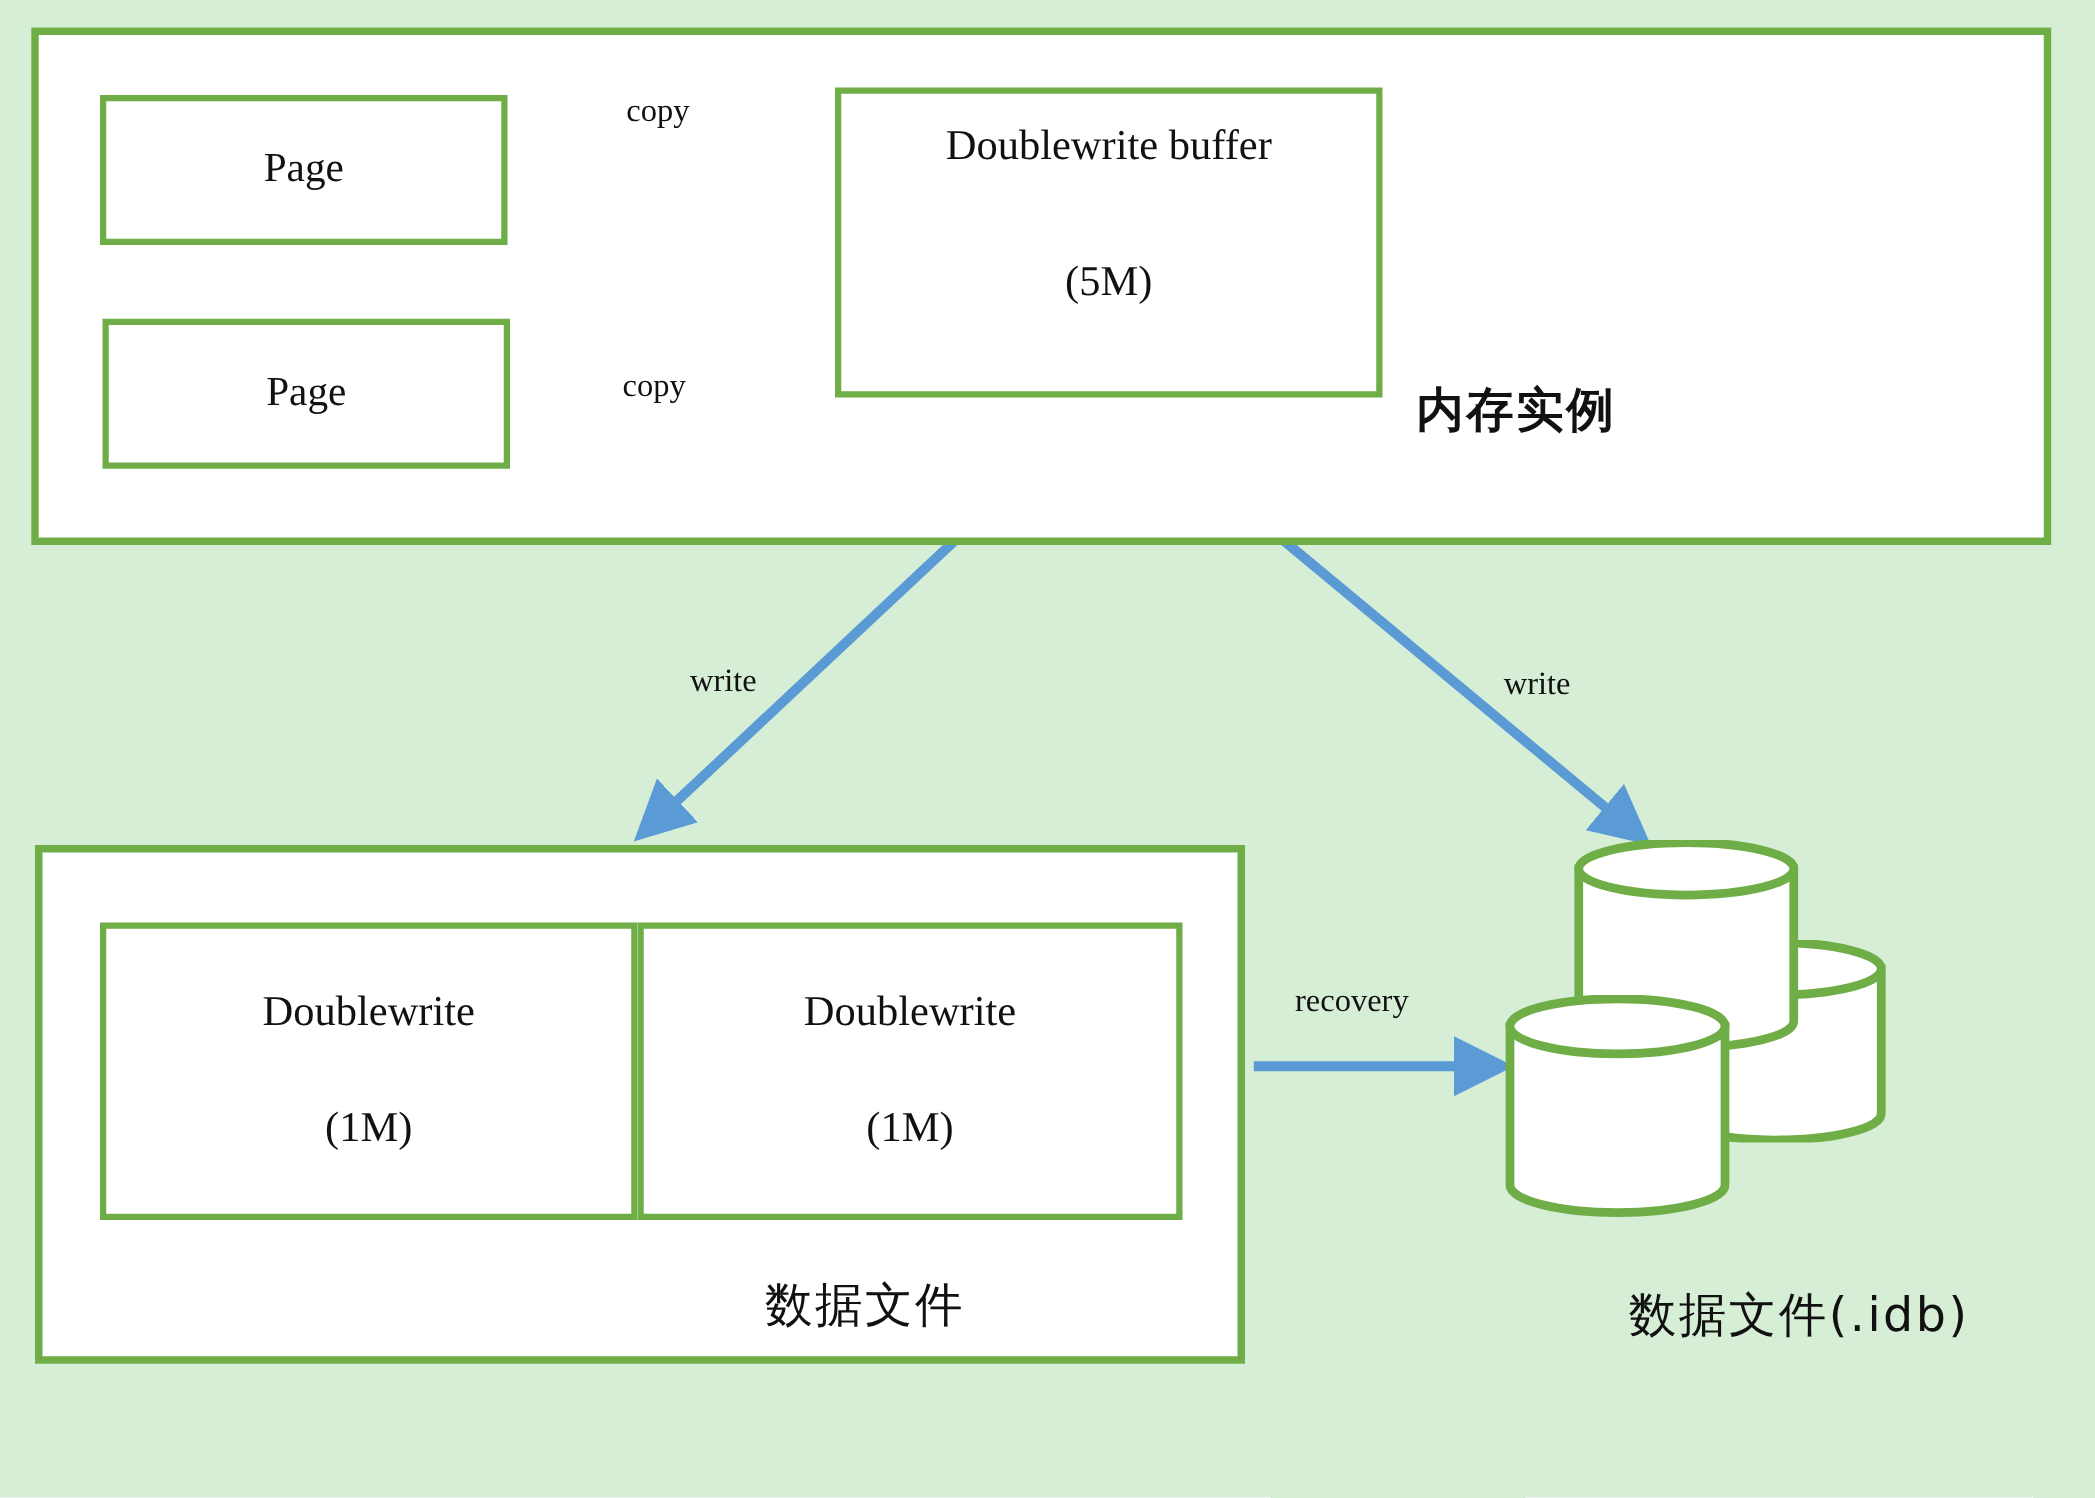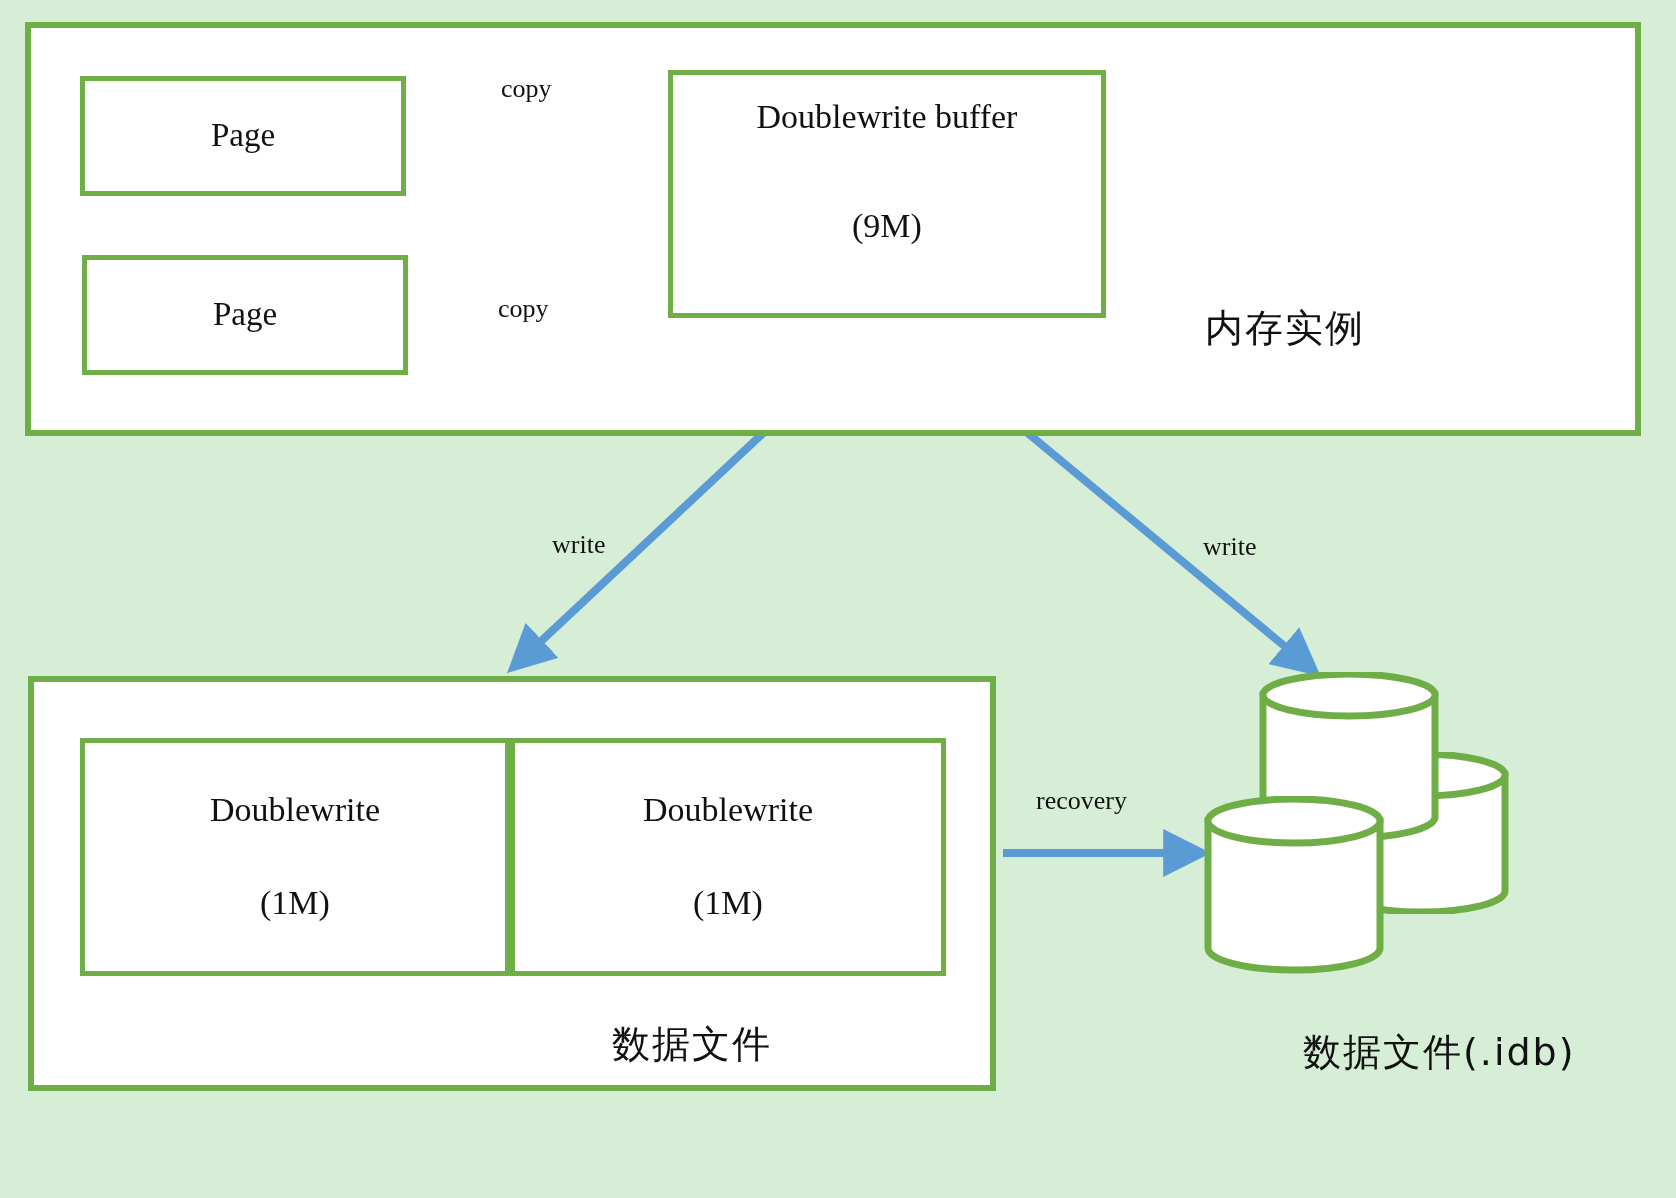--- a/index.html
+++ b/index.html
@@ -98,24 +98,24 @@
   </div>
 
   <div class="gbox thin" style="left:82px; top:255px; width:326px; height:120px;"></div>
   <div class="boxlabel" style="left:82px; top:255px; width:326px; height:120px; font-size:33px;">
     <span class="txtline">Page</span>
   </div>
 
   <div class="gbox thin" style="left:668px; top:70px; width:438px; height:248px;"></div>
   <div class="boxlabel" style="left:668px; top:70px; width:438px; height:204px; font-size:34px; gap:56px;">
     <span class="txtline">Doublewrite buffer</span>
-    <span class="txtline">(9M)</span>
+    <span class="txtline">(5M)</span>
   </div>
 
-  <div class="cnlabel" style="left:1205px; top:303px;">内存实例</div>
+  <div class="cnlabel" style="left:1133px; top:303px;font-weight:bold;">内存实例</div>
 
   <div class="gbox" style="left:28px; top:676px; width:968px; height:415px;"></div>
 
   <div class="gbox thin" style="left:80px; top:738px; width:430px; height:238px;"></div>
   <div class="boxlabel" style="left:80px; top:738px; width:430px; height:238px; font-size:34px; gap:40px;">
     <span class="txtline">Doublewrite</span>
     <span class="txtline">(1M)</span>
   </div>
 
   <div class="gbox thin" style="left:510px; top:738px; width:436px; height:238px;"></div>

